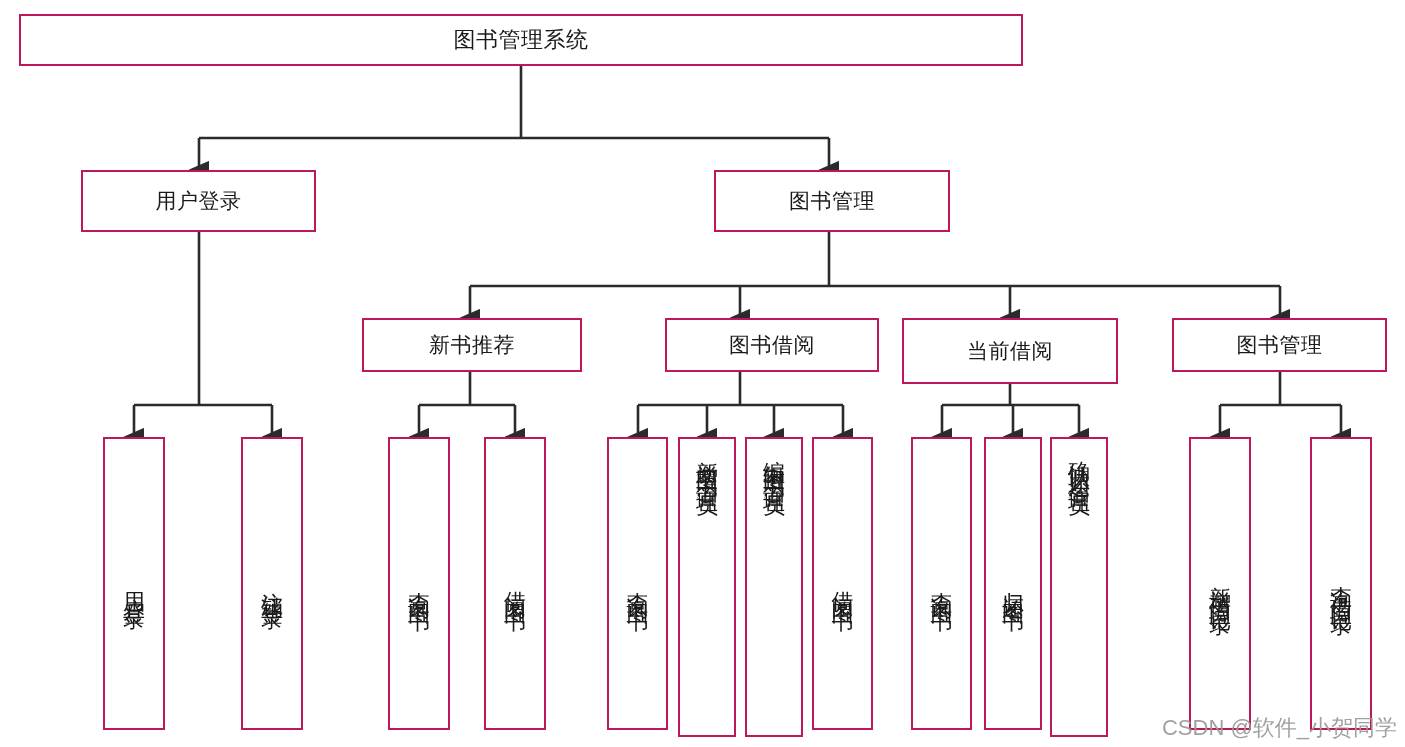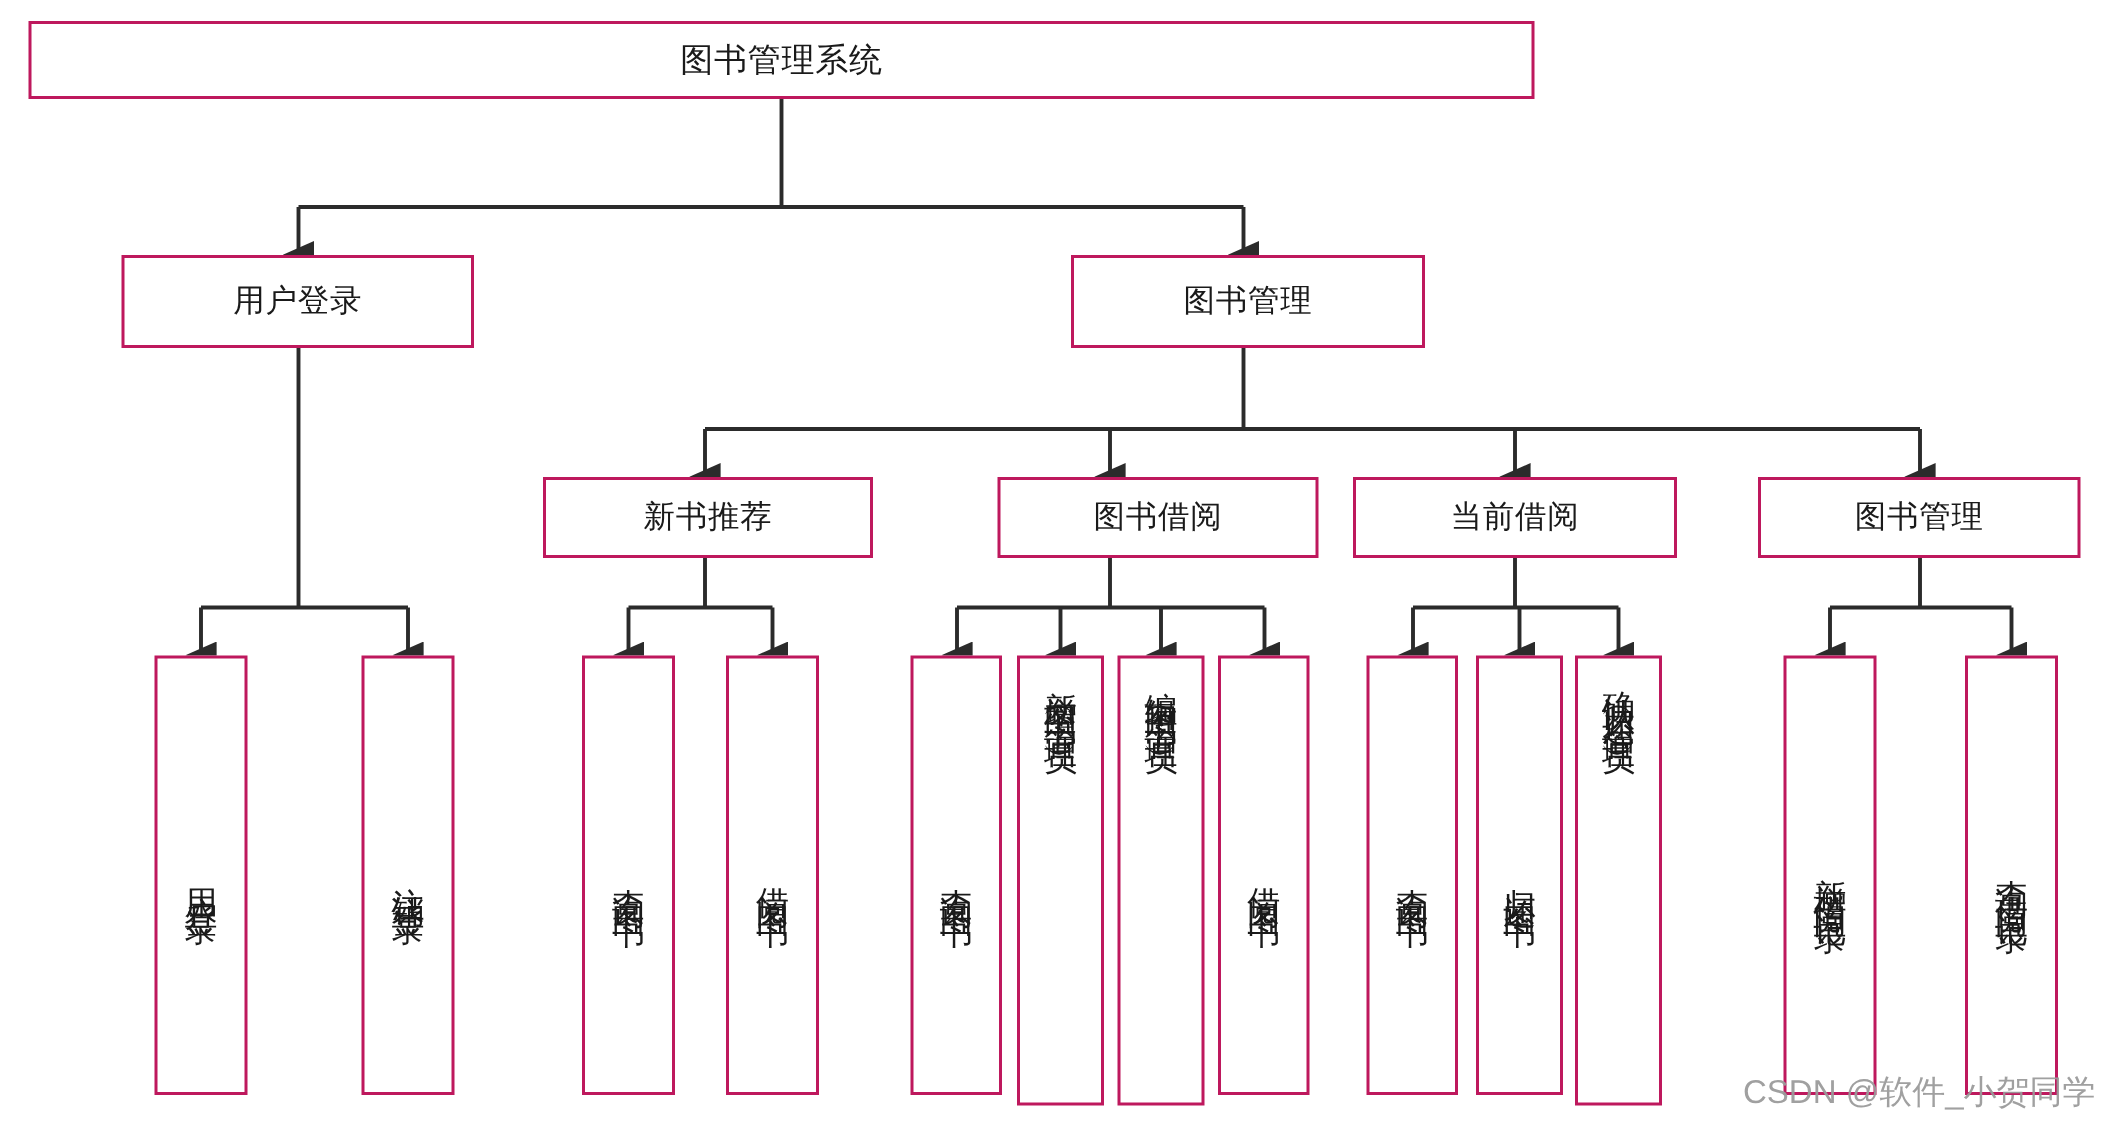--- a/index.html
+++ b/index.html
@@ -129,21 +129,21 @@
       </div>
       <div class="node horiz" style="left: 714px; top: 170px; width: 236px; height: 62px;">
         <span class="label">图书管理</span>
       </div>
       <div class="node horiz" style="left: 362px; top: 318px; width: 220px; height: 54px; align-items: center;">
         <span class="label">新书推荐</span>
       </div>
       <div class="node horiz" style="left: 633px; top: 318px; width: 214px; height: 54px; margin-left: 32px;">
         <span class="label">图书借阅</span>
       </div>
-      <div class="node horiz" style="left: 902px; top: 318px; width: 216px; height: 54px;">
+      <div class="node horiz" style="left: 902px; top: 318px; width: 216px; height: 66px;">
         <span class="label">当前借阅</span>
       </div>
       <div class="node horiz" style="left: 1172px; top: 318px; width: 215px; height: 54px;">
         <span class="label">图书管理</span>
       </div>
       <div class="node vert" style="left: 103px; top: 437px; width: 62px; height: 293px;">
         <span class="label">用户登录</span>
       </div>
       <div class="node vert" style="left: 241px; top: 437px; width: 62px; height: 293px;">
         <span class="label">注销登录</span>

